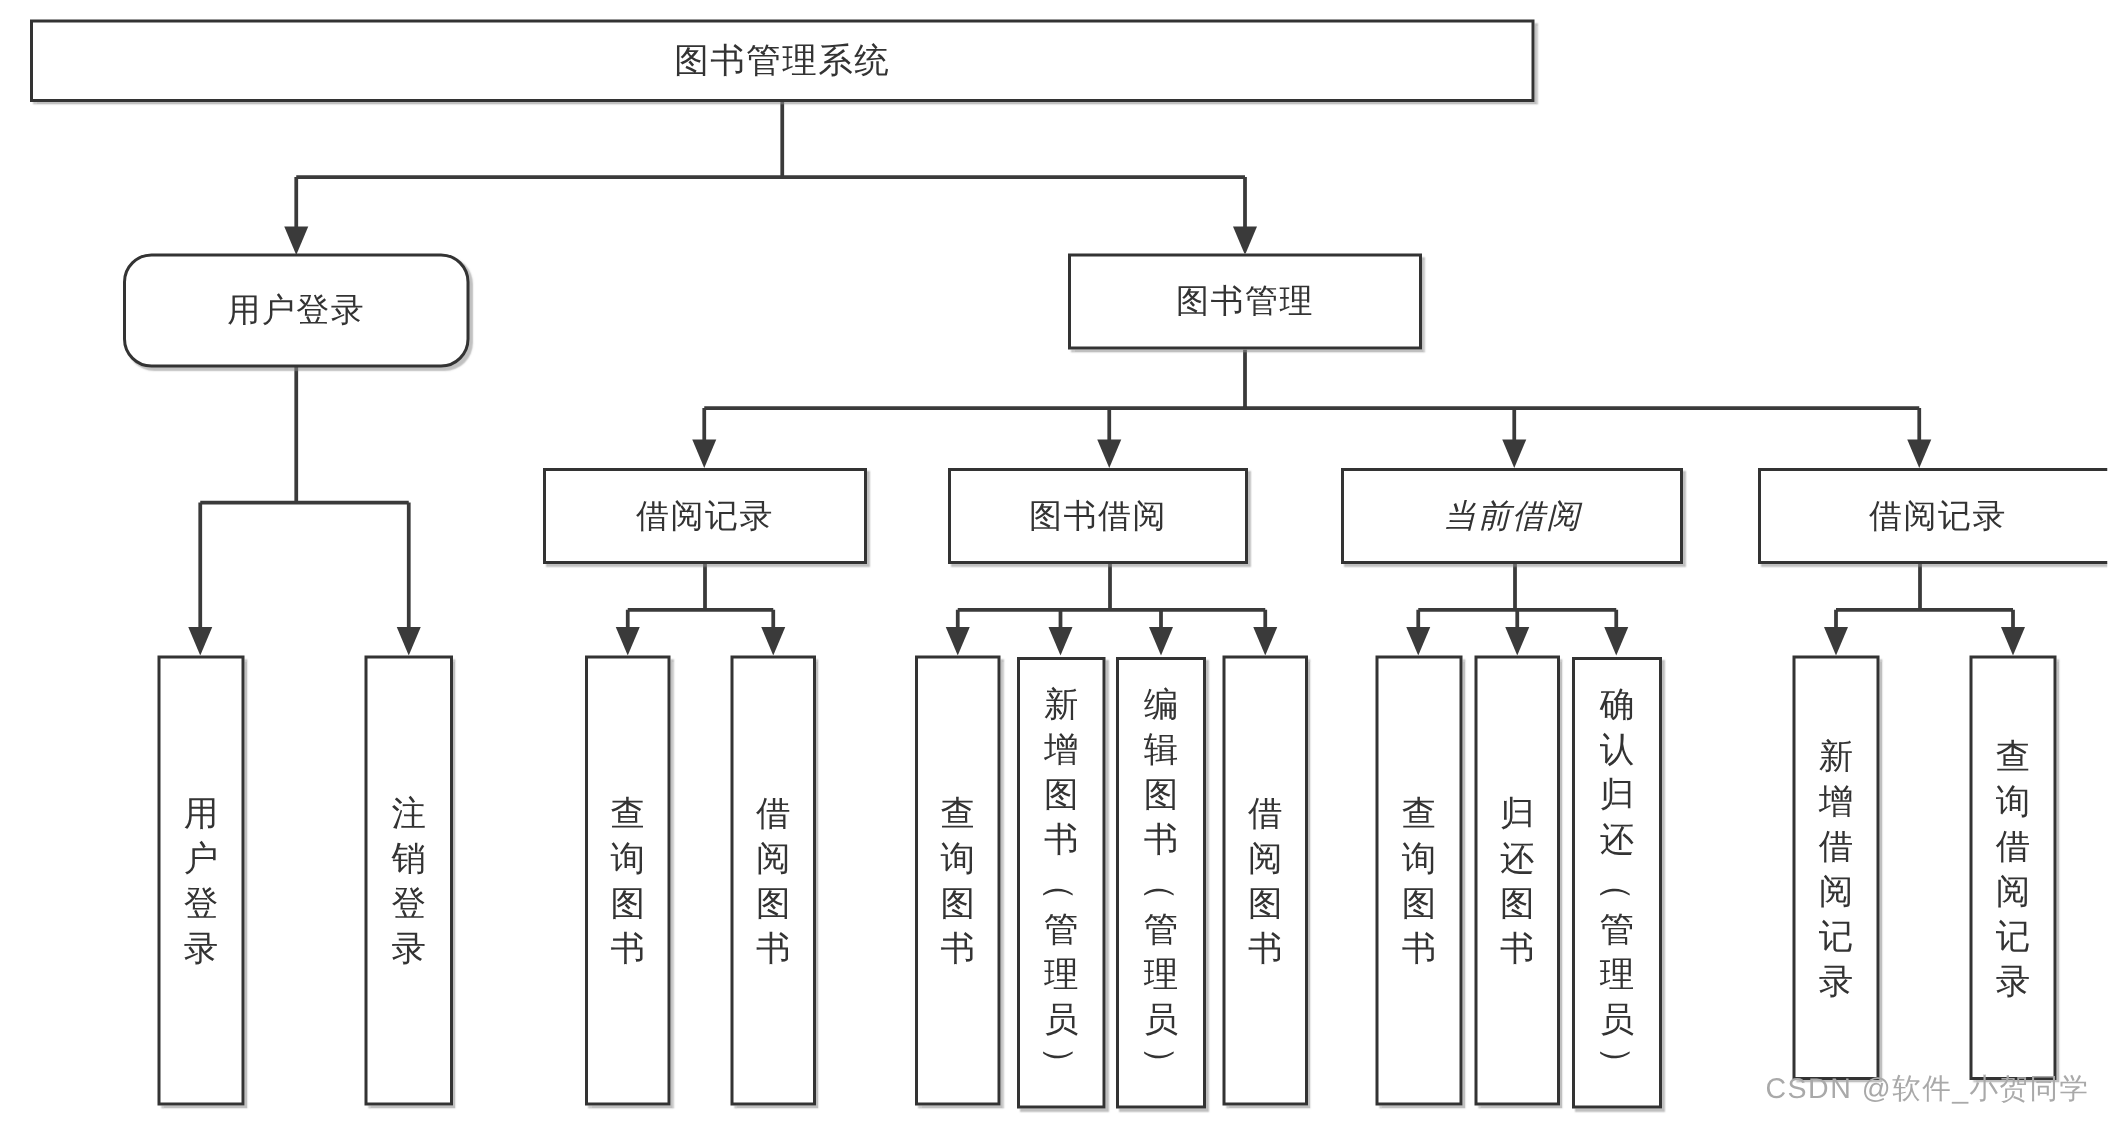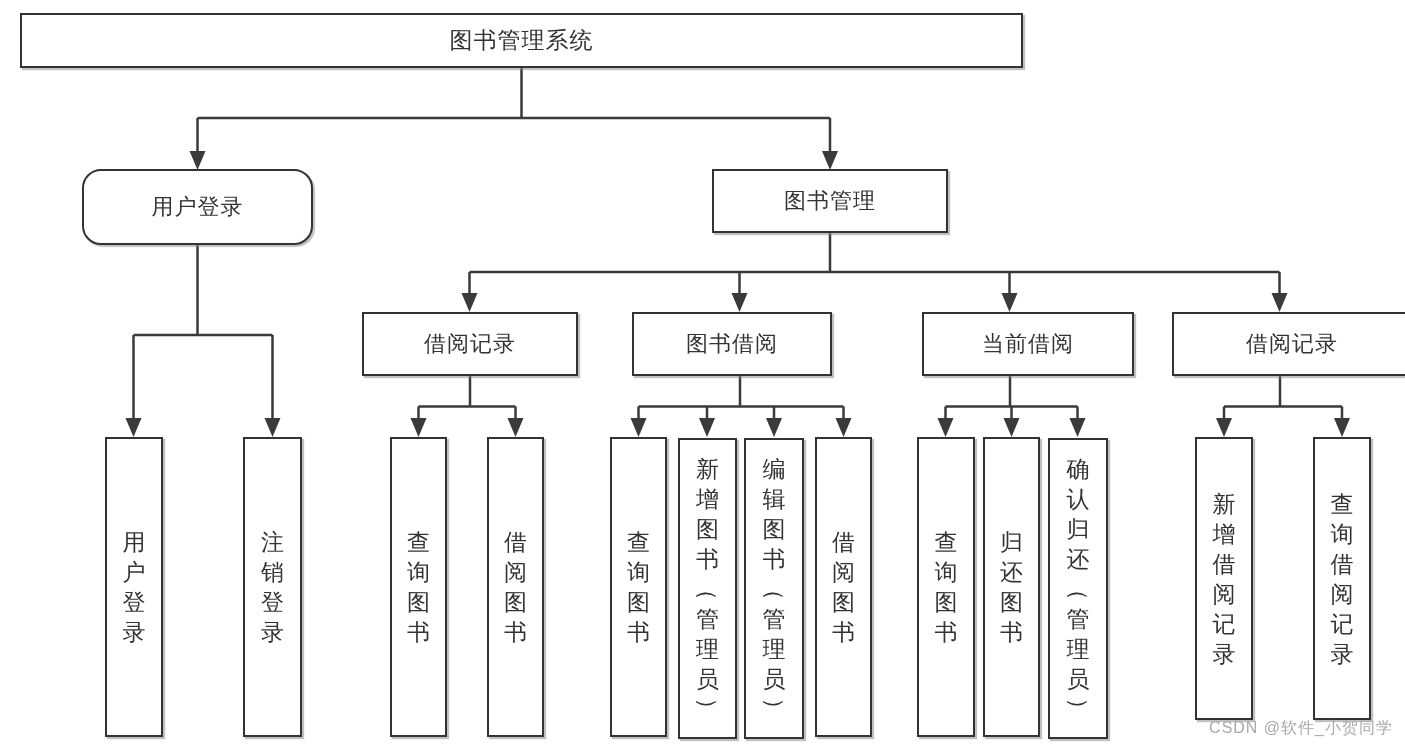--- a/index.html
+++ b/index.html
@@ -15,21 +15,21 @@
     color:#333333;
   }
   .node.h{font-size:22px;letter-spacing:1px;white-space:nowrap;}
   .node.root{font-size:23px;}
   .vtext{display:block;font-size:23px;line-height:30px;}
   .vchar{display:block;height:30px;width:100%;text-align:center;}
   .vparen{transform:rotate(90deg);}
   svg.wires{position:absolute;left:0;top:0;pointer-events:none;}
   .watermark{
     position:absolute;right:12px;bottom:8px;
-    font-size:16px;color:#a9a9a9;letter-spacing:1px;white-space:nowrap;
+    font-size:19px;color:#a9a9a9;letter-spacing:1px;white-space:nowrap;
   }
 </style>
 </head>
 <body>
 
 <div class="canvas">
 
   <svg class="wires" width="1405" height="747" viewBox="0 0 1405 747">
     <g stroke="#3a3a3a" stroke-width="2.5" fill="none">
 
@@ -70,21 +70,21 @@
     </g>
   </svg>
 
   <div class="node h root" style="left:20px;top:13px;width:1003px;height:55px;">图书管理系统</div>
 
   <div class="node h" style="left:82px;top:169px;width:231px;height:76px;border-radius:19px;">用户登录</div>
   <div class="node h" style="left:712px;top:169px;width:236px;height:64px;">图书管理</div>
 
   <div class="node h" style="left:362px;top:312px;width:216px;height:64px;">借阅记录</div>
   <div class="node h" style="left:632px;top:312px;width:200px;height:64px;">图书借阅</div>
-  <div class="node h" style="left:922px;top:312px;width:212px;height:64px;">当前借阅</div>
+  <div class="node h" style="left:894px;top:312px;width:228px;height:64px;font-style:italic;">当前借阅</div>
   <div class="node h" style="left:1172px;top:312px;width:240px;height:64px;">借阅记录</div>
 
   <div class="node" style="left:105px;top:437px;width:58px;height:300px;">
     <span class="vtext">
         <span class="vchar">用</span>
         <span class="vchar">户</span>
         <span class="vchar">登</span>
         <span class="vchar">录</span>
       </span>
   </div>

